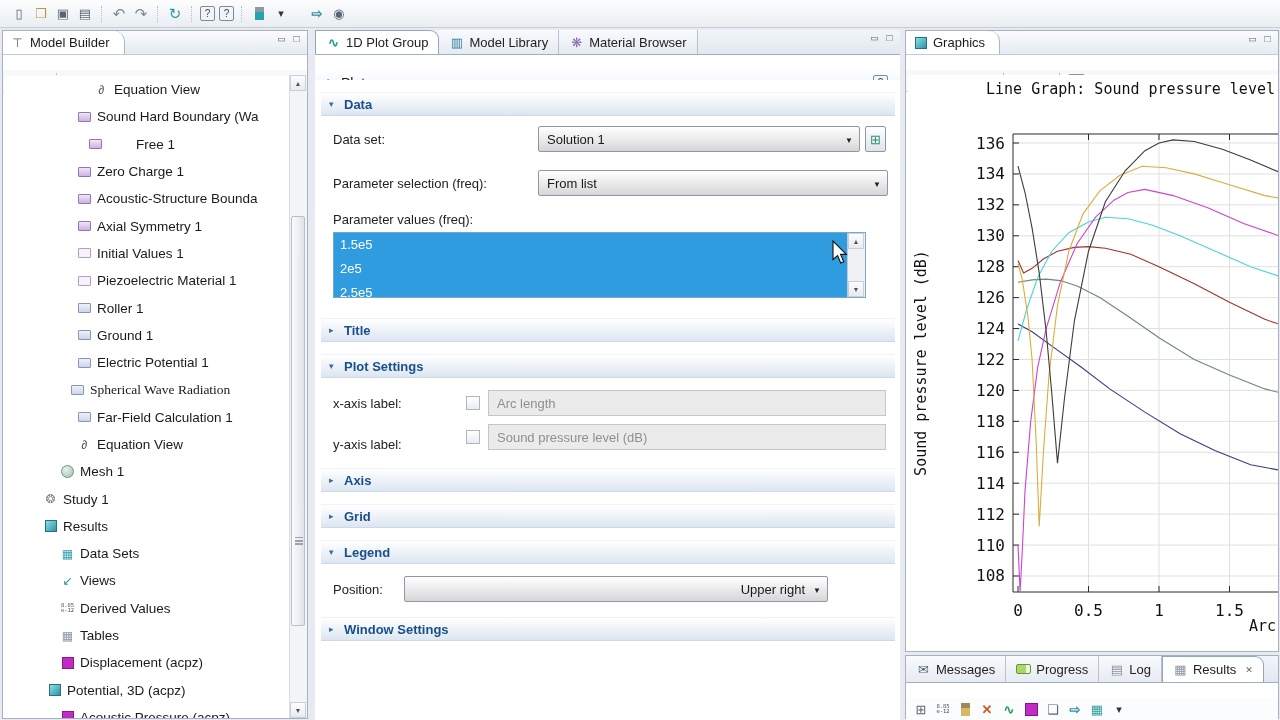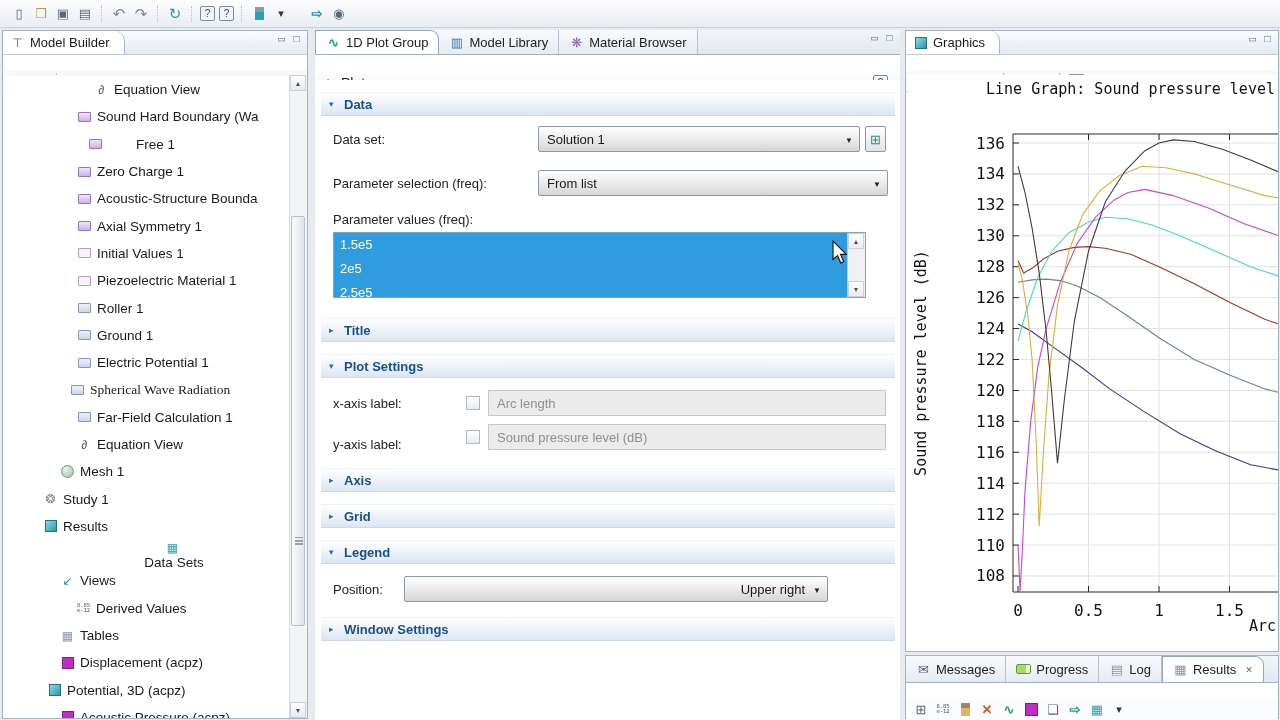--- a/index.html
+++ b/index.html
@@ -249,29 +249,29 @@
         <span>Mesh 1</span>
       </div>
       <div class="trow" style="padding-left: 37px;">
         <span class="ticon" data-icon="study"></span>
         <span>Study 1</span>
       </div>
       <div class="trow" style="padding-left: 37px;">
         <span class="ticon" data-icon="results-cube"></span>
         <span>Results</span>
       </div>
-      <div class="trow" style="padding-left: 54px; flex-direction: column;">
+      <div class="trow" style="padding-left: 54px;">
         <span class="ticon" data-icon="data-sets"></span>
         <span>Data Sets</span>
       </div>
       <div class="trow" style="padding-left: 54px;">
         <span class="ticon" data-icon="views"></span>
         <span>Views</span>
       </div>
-      <div class="trow" style="padding-left: 70px;">
+      <div class="trow" style="padding-left: 54px;">
         <span class="ticon" data-icon="derived-values"></span>
         <span>Derived Values</span>
       </div>
       <div class="trow" style="padding-left: 54px;">
         <span class="ticon" data-icon="tables"></span>
         <span>Tables</span>
       </div>
       <div class="trow" style="padding-left: 54px;">
         <span class="ticon" data-icon="plot-magenta"></span>
         <span>Displacement (acpz)</span>

